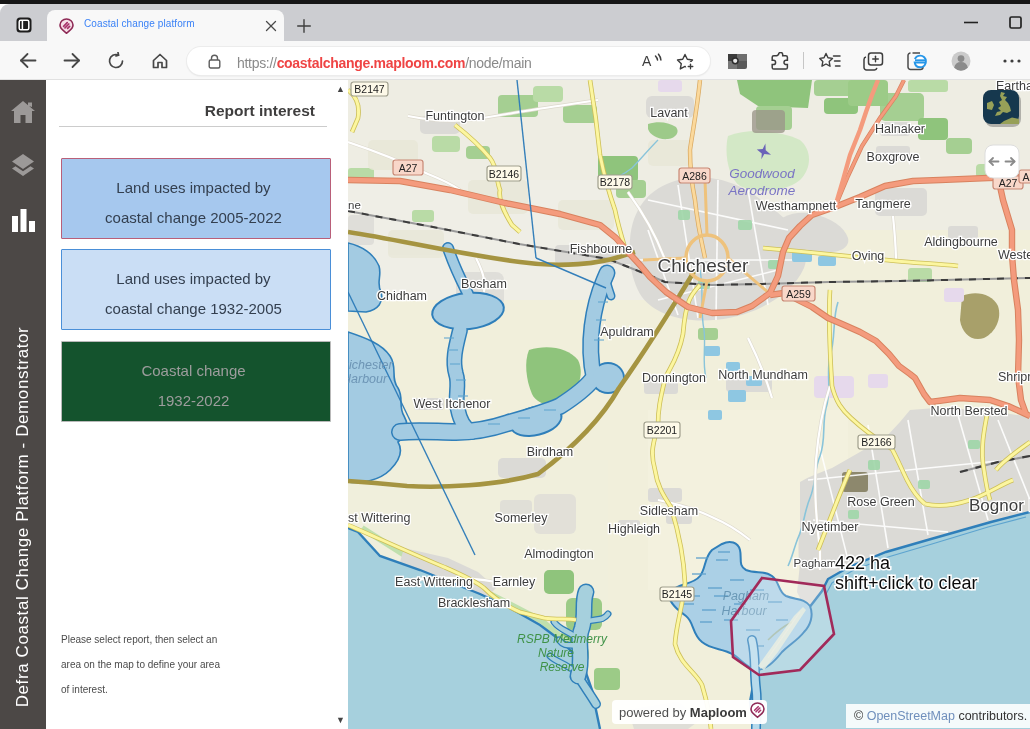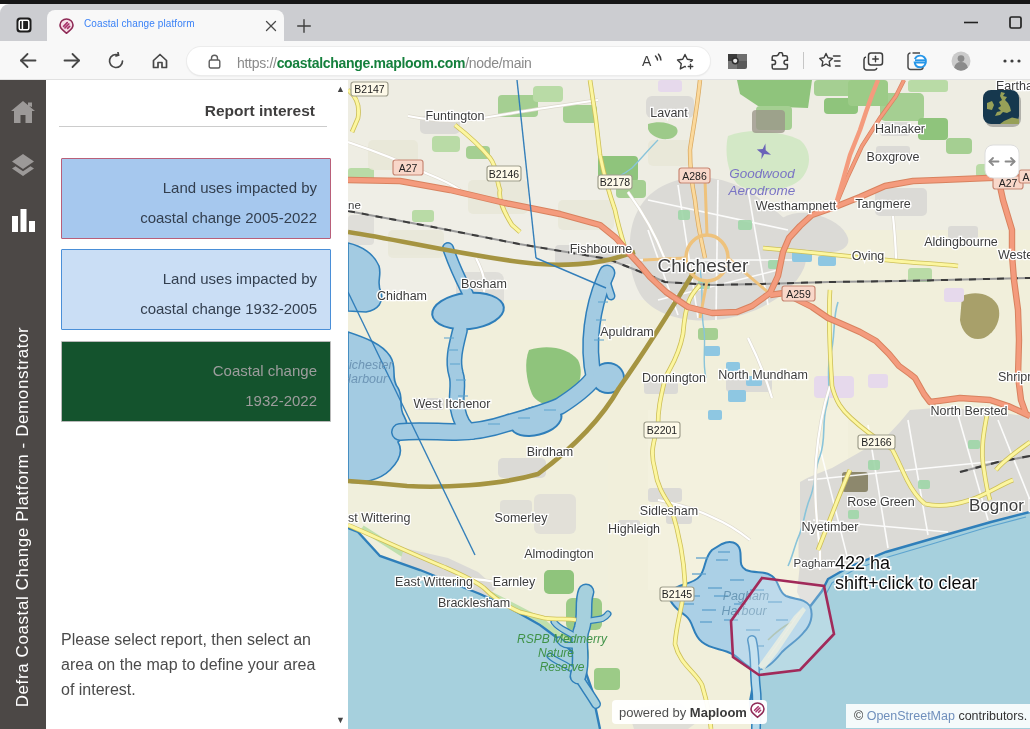--- a/index.html
+++ b/index.html
@@ -4,32 +4,32 @@
 *{margin:0;padding:0;box-sizing:border-box}
 html,body{width:1030px;height:729px;overflow:hidden;font-family:"Liberation Sans",sans-serif;background:#fff}
 .abs{position:absolute}
 #topstrip{position:absolute;left:0;top:0;width:1030px;height:4px;background:#161616}
 #tabbar{position:absolute;left:0;top:4px;width:1030px;height:37px;background:#cccdd1;border-top-left-radius:9px}
 #tab{position:absolute;left:47px;top:10px;width:237px;height:31px;background:#f8f8f8;border-radius:8px 8px 0 0}
 #tabtitle{position:absolute;left:84px;top:18px;font-size:10px;color:#3b82f6;letter-spacing:.1px}
 #toolbar{position:absolute;left:0;top:41px;width:1030px;height:39px;background:#f8f8f8;border-bottom:1px solid #e1e1e1}
 #addr{position:absolute;left:187px;top:47px;width:523px;height:28px;background:#fff;border-radius:14px;box-shadow:0 0 0 1px #ececec,0 1px 2px rgba(0,0,0,.12)}
 #url{position:absolute;left:237px;top:55px;font-size:14px;color:#8a8a8a;letter-spacing:-0.3px}
-#url b{color:#15803d;font-weight:bold}
+#url b{color:#ef4444;font-weight:bold}
 #sidebar{position:absolute;left:0;top:80px;width:46px;height:649px;background:#4c4846}
 #vtext{position:absolute;left:23px;top:517px;transform:translate(-50%,-50%) rotate(-90deg);transform-origin:center;color:#fff;font-size:17px;letter-spacing:0.6px;white-space:nowrap}
 #panel{position:absolute;left:46px;top:80px;width:302px;height:649px;background:#fff}
 #rh{position:absolute;right:33px;top:22px;font-size:15.5px;font-weight:bold;color:#3f3e3e}
 #panel hr{position:absolute;left:13px;right:21px;top:46px;border:none;border-top:1px solid #ccc}
-.btn{position:absolute;left:15px;width:270px;height:81px;font-size:15px;text-align:right;padding:14px 13px 0 8px;line-height:30px;border-radius:1px}
+.btn{position:absolute;left:15px;width:270px;height:81px;font-size:15px;text-align:center;padding:14px 13px 0 8px;line-height:30px;border-radius:1px}
 .b1{top:78px;background:#a6c8ee;border:1px solid #b95f79;color:#333f4f}
 .b2{top:169px;background:#cadef5;border:1px solid #4a8fd8;color:#333f4f}
 .bg{background:#14532d;border:1px solid #b9b9b9;color:#9d9d9d}
 .b3{top:261px}.b4{top:352px}.b5{top:444px}
-#pmsg{position:absolute;left:15px;top:547px;width:280px;font-size:16px;color:#4b4b4b;line-height:25px}
+#pmsg{position:absolute;left:15px;top:547px;width:280px;font-size:10px;color:#4b4b4b;line-height:25px}
 .sarr{position:absolute;right:1px;width:13px;height:10px;font-size:9px;color:#444;text-align:center}
 </style></head>
 <body>
 <div id="topstrip"></div>
 <div id="tabbar"></div>
 <div id="tab"></div>
 <svg class="abs" style="left:16px;top:17px" width="16" height="16" viewBox="0 0 16 16">
     <rect x="0.5" y="0.5" width="15" height="15" rx="3.5" fill="#1d1d1d"></rect>
     <rect x="3.2" y="3.2" width="9.6" height="9.6" rx="1.5" fill="none" stroke="#fff" stroke-width="1.5"></rect>
     <line x1="6.4" y1="3.5" x2="6.4" y2="12.5" stroke="#fff" stroke-width="1.5"></line>

